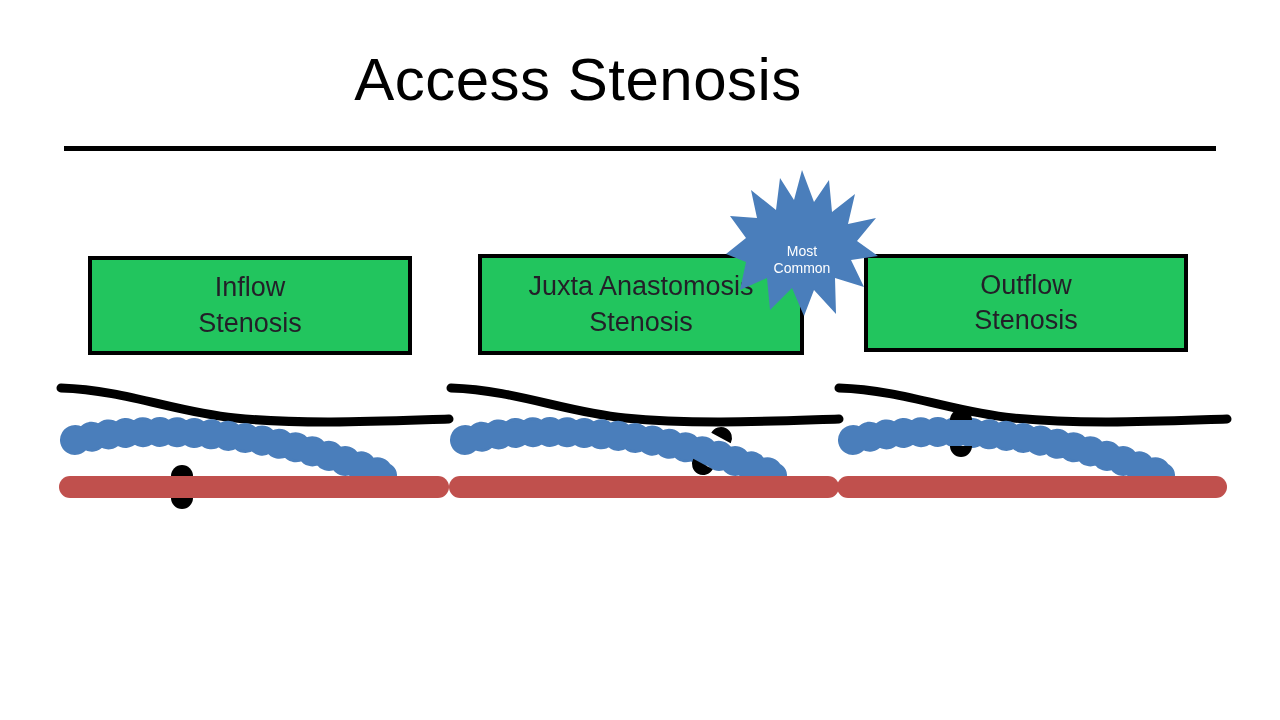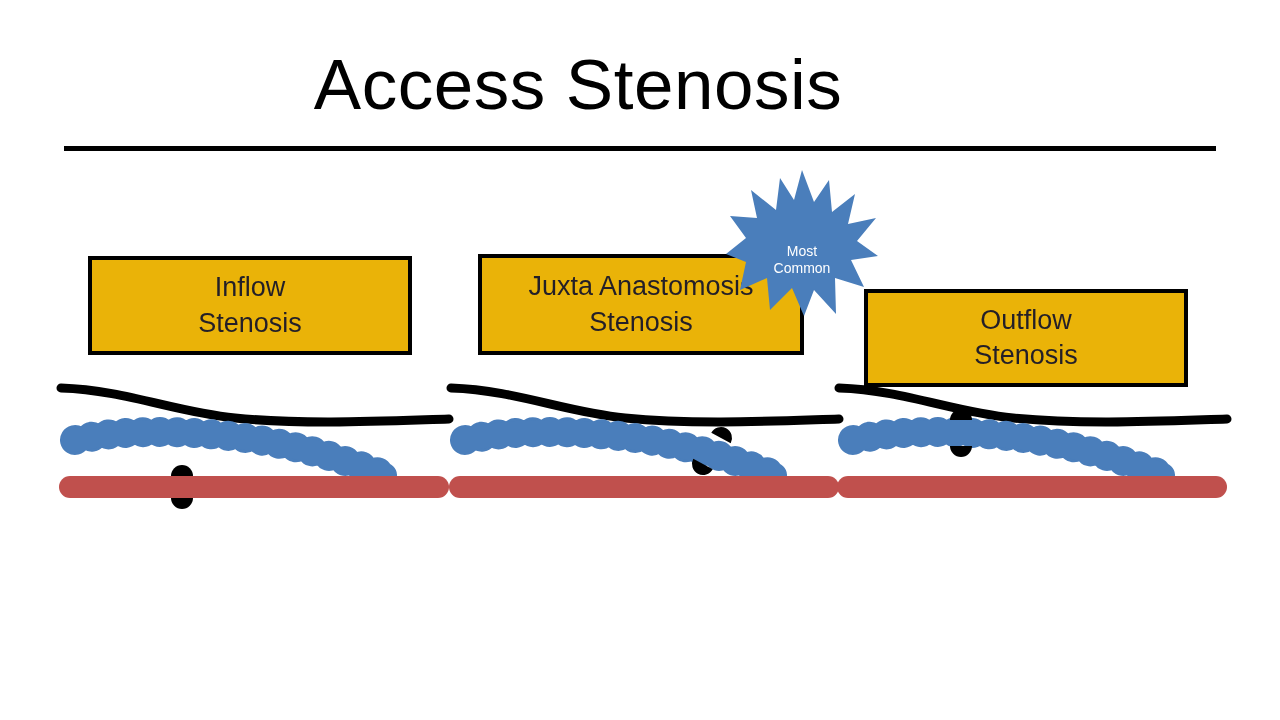--- a/index.html
+++ b/index.html
@@ -17,57 +17,57 @@
   }
 
   
   #slide-title {
     position: absolute;
     left: 0;
     top: 48px;
     width: 1156px;
     text-align: center;
     font-family: "Liberation Sans", sans-serif;
-    font-size: 71px;
+    font-size: 60px;
     font-weight: 400;
     letter-spacing: 0.5px;
     color: #000000;
     line-height: 1.05;
     white-space: nowrap;
   }
 
   #title-rule {
     position: absolute;
     left: 64px;
     top: 146px;
     width: 1152px;
     height: 5px;
     background: #000000;
   }
 
   
   .label-box {
     position: absolute;
     box-sizing: border-box;
-    background: #eab308;
+    background: #22c55e;
     border: 4px solid #000000;
     display: flex;
     align-items: center;
     justify-content: center;
     text-align: center;
     font-family: "Liberation Sans", sans-serif;
     font-size: 27px;
     font-weight: 300;
     color: #231f28;
     line-height: 1.30;
     white-space: pre-line;
   }
   #label-box-inflow   { left: 88px;  top: 256px; width: 324px; height: 99px; }
   #label-box-juxta    { left: 478px; top: 254px; width: 326px; height: 101px; }
-  #label-box-outflow  { left: 864px; top: 254px; width: 324px; height: 98px; margin-top: 35px; }
+  #label-box-outflow  { left: 864px; top: 254px; width: 324px; height: 98px; }
 
   
   #most-common-badge {
     position: absolute;
     left: 726px;
     top: 168px;
     width: 152px;
     height: 148px;
   }
   #most-common-badge svg { display: block; width: 152px; height: 148px; overflow: visible; }

